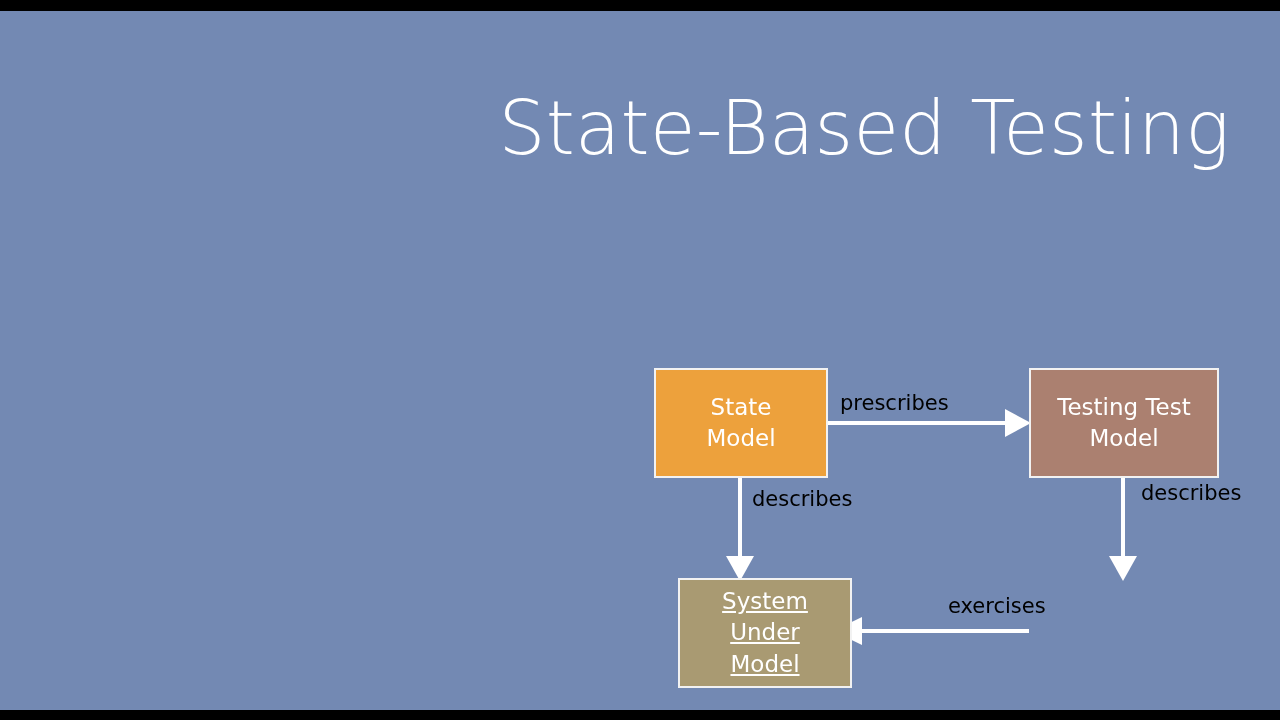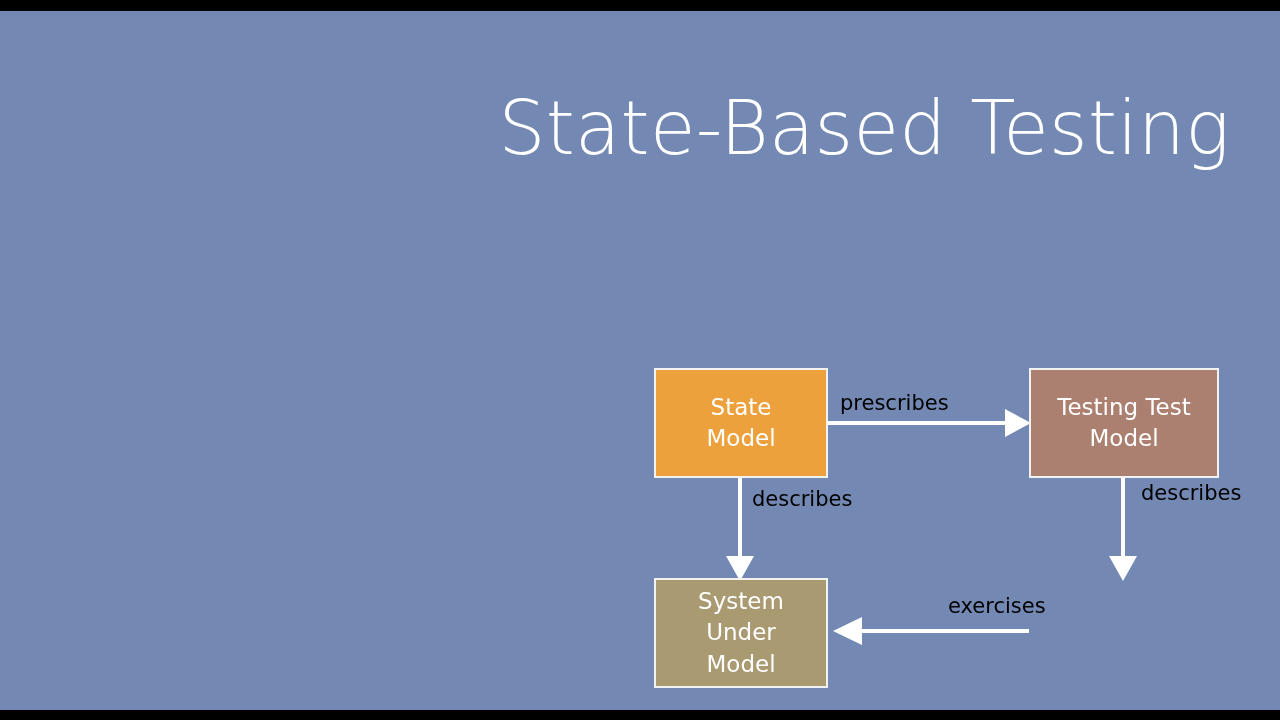--- a/index.html
+++ b/index.html
@@ -80,22 +80,23 @@
 
   .node-state-model {
     left: 654px;  top: 357px;  width: 174px;  height: 110px;
     background: #eda13c;
   }
   .node-abstract-test-suite {
     left: 1029px; top: 357px;  width: 190px;  height: 110px;
     background: #ab8070;
   }
   .node-system-under-test {
-    left: 654px;  top: 567px;  width: 174px;  height: 110px;
+    left: 678px;  top: 567px;  width: 174px;  height: 110px;
     background: #a99a72;
+    text-decoration: underline;
   }
   .node-implemented-test-suite {
     left: 1029px; top: 567px;  width: 190px;  height: 110px;
     background: #ab8070;
   }
 
   .edge-svg {
     position: absolute;
     left: 0;
     top: 0;

